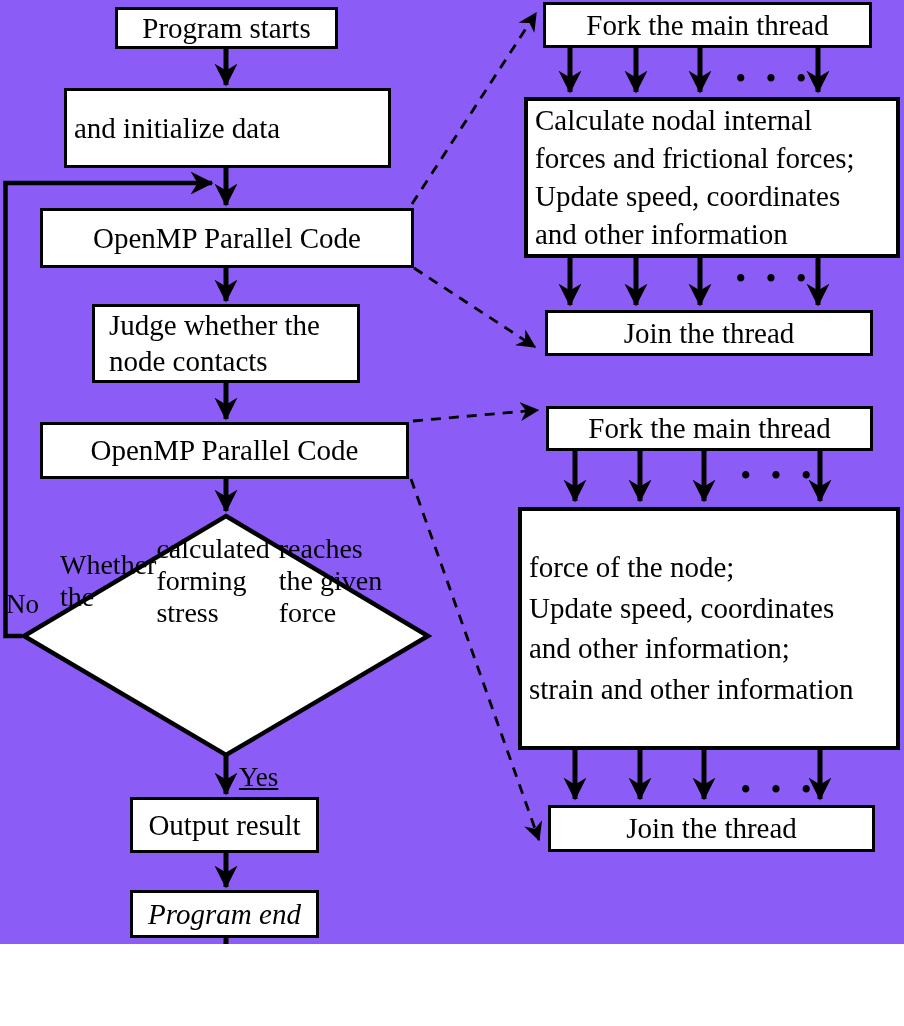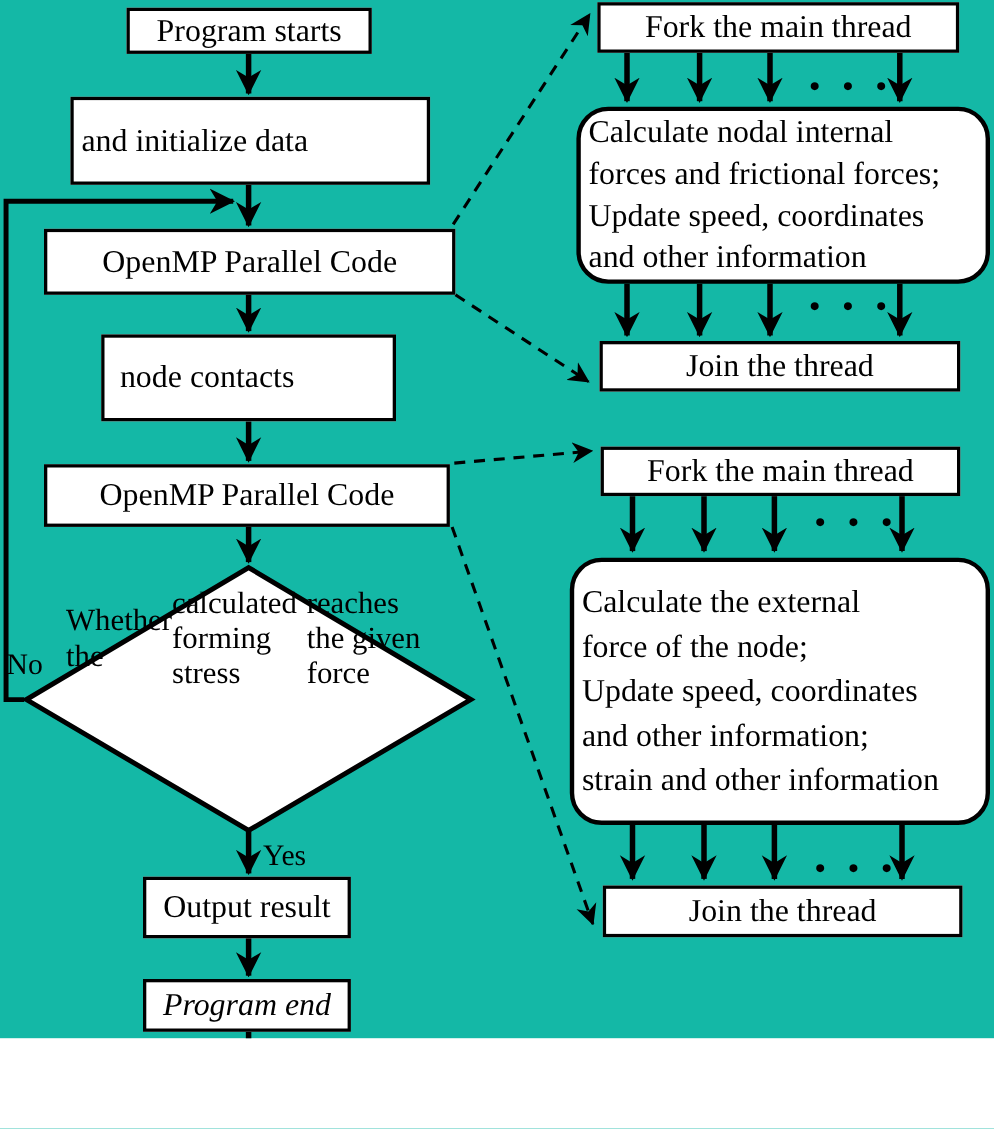--- a/index.html
+++ b/index.html
@@ -1,40 +1,40 @@
 <!DOCTYPE html>
 <html><head>
 <meta charset="utf-8">
 <style>
   html,body{margin:0;padding:0;background:#fff;}
   #canvas{
-    position:relative;width:904px;height:944px;background:#14b8a6;
+    position:relative;width:904px;height:944px;background:#8b5cf6;
     font-family:"Liberation Serif","DejaVu Serif",serif;color:#000;overflow:hidden;
   }
   #connectors{position:absolute;left:0;top:0;z-index:1;}
   .box{
     position:absolute;box-sizing:border-box;background:#fff;border:3.5px solid #000;
     display:flex;align-items:center;justify-content:center;
     font-size:29px;line-height:1.2;white-space:nowrap;z-index:2;
   }
-  .thick{border-width:4.5px;border-radius:29px;}
+  .thick{border-width:4.5px;}
   .ml{flex-direction:column;align-items:flex-start;justify-content:center;padding-left:7px;}
   .ml .line{display:flex;align-items:center;}
   .lh38 .line{height:38px;}
   .lh40 .line{height:40px;}
   .lh405 .line{height:40.5px;}
   .decision-text{
     position:absolute;left:60px;top:562px;width:332px;z-index:3;
     display:flex;flex-direction:row;align-items:center;
     font-size:28px;
   }
   .decision-text .line{height:38px;display:flex;align-items:center;}
   .flabel{position:absolute;z-index:3;font-size:27px;}
   #label-no{left:6px;top:589px;}
-  #label-yes{left:239px;top:762px;}
+  #label-yes{left:239px;top:762px;text-decoration:underline;}
   .dots{
     position:absolute;z-index:2;font-size:27px;font-weight:bold;
     letter-spacing:7px;white-space:nowrap;
   }
   #dots-1{left:736px;top:63px;}
   #dots-2{left:736px;top:263px;}
   #dots-3{left:741px;top:460px;}
   #dots-4{left:741px;top:774px;}
   
   #n-program-starts{left:115px;top:7px;width:223px;height:42px;}
@@ -108,20 +108,21 @@
 
   <div class="box" id="n-program-starts">Program starts</div>
 
   <div class="box ml lh38" id="n-read-mold">
     <div class="line">and initialize data</div>
   </div>
 
   <div class="box" id="n-openmp-1">OpenMP Parallel Code</div>
 
   <div class="box ml lh38" id="n-judge">
+    <div class="line">Judge whether the</div>
     <div class="line">node contacts</div>
   </div>
 
   <div class="box" id="n-openmp-2">OpenMP Parallel Code</div>
 
   <div class="decision-text">
     <div class="line">Whether the</div>
     <div class="line">calculated forming stress</div>
     <div class="line">reaches the given force</div>
   </div>
@@ -146,21 +147,20 @@
 
   <div class="dots" id="dots-2">• • •</div>
 
   <div class="box" id="n-join-1">Join the thread</div>
 
   <div class="box" id="n-fork-2">Fork the main thread</div>
 
   <div class="dots" id="dots-3">• • •</div>
 
   <div class="box ml lh405 thick" id="n-calc-2">
-    <div class="line">Calculate the external</div>
     <div class="line">force of the node;</div>
     <div class="line">Update speed, coordinates</div>
     <div class="line">and other information;</div>
     <div class="line">strain and other information</div>
   </div>
 
   <div class="dots" id="dots-4">• • •</div>
 
   <div class="box" id="n-join-2">Join the thread</div>
 

